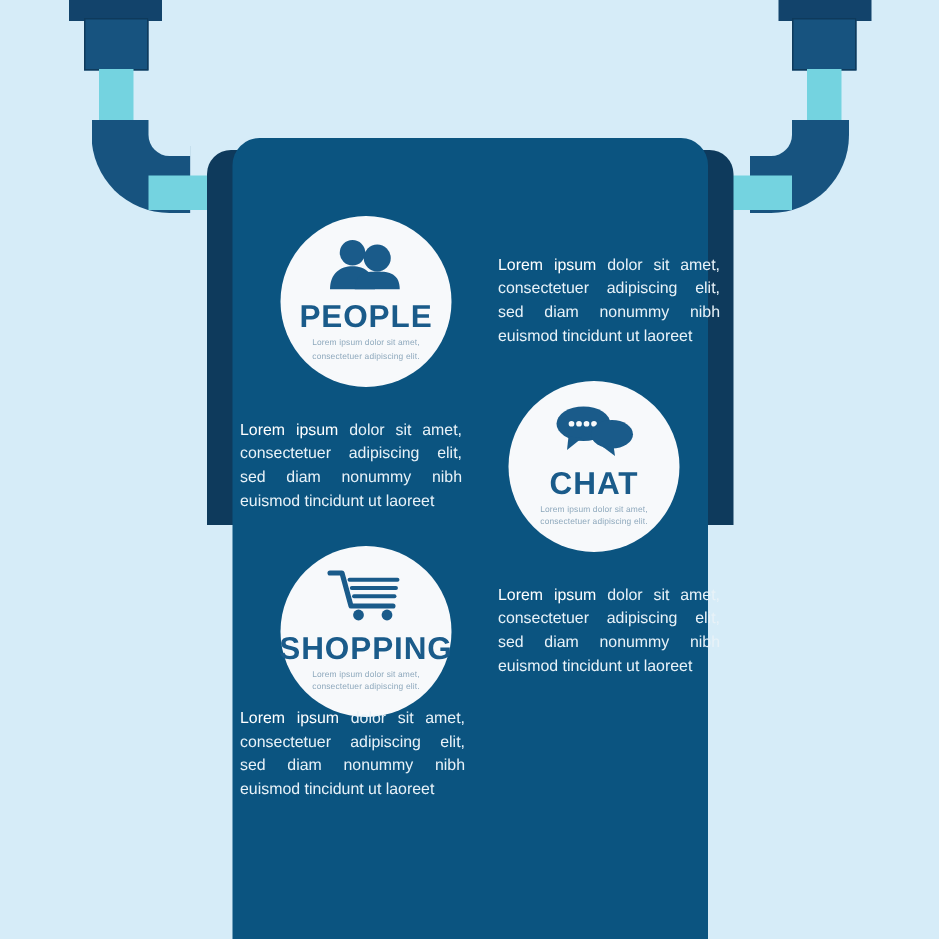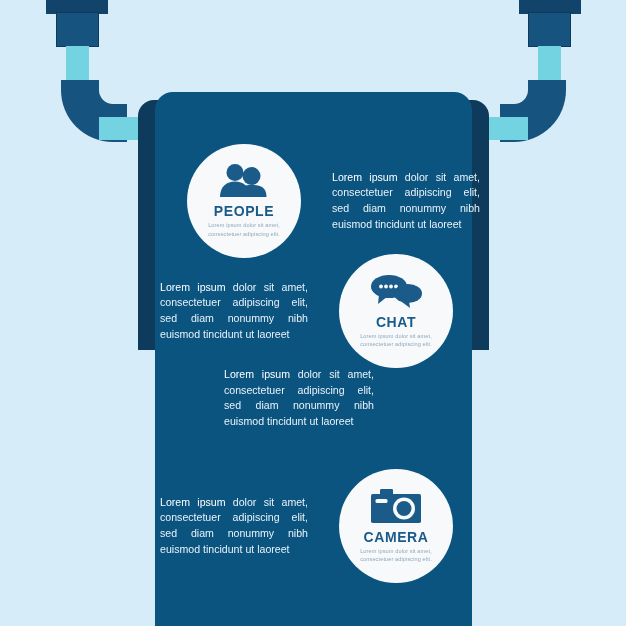--- a/index.html
+++ b/index.html
@@ -113,21 +113,21 @@
         #f7f9fb 0deg 3.2deg,
         rgba(247,249,251,0) 3.2deg 6.4deg);
     z-index: -1;
   }
 
   .badge-icon {
     display: block;
     margin-bottom: 1px;
   }
   .badge-title {
-    font-size: 14px;
+    font-size: 21px;
     font-weight: 600;
     letter-spacing: 0.6px;
     color: #1a5b8a;
     line-height: 1;
     margin-top: 2px;
   }
   .badge-sub {
     font-size: 5.6px;
     color: #8fa9bd;
     line-height: 1.45;
@@ -217,37 +217,38 @@
           <ellipse cx="39" cy="19.5" rx="14" ry="9.5" fill="#1a5b8a"></ellipse>
           <path d="M40 27 L41 34 L33 28 Z" fill="#1a5b8a"></path>
         </svg>
       </span>
       <span class="badge-title">CHAT</span>
       <span class="badge-sub">Lorem ipsum dolor sit amet, consectetuer adipiscing elit.</span>
     </div>
   </div>
 
   <div class="row" style="left:190px; top:367px; width:290px;">
+    <div class="badge">
+      <span class="badge-icon">
+        <svg width="52" height="34" viewBox="0 0 52 34" aria-hidden="true">
+          <path d="M2 2 L10 2 L16 24 L44 24" fill="none" stroke="#1a5b8a" stroke-width="3.4" stroke-linecap="round" stroke-linejoin="round"></path>
+          <line x1="15" y1="6.5" x2="47" y2="6.5" stroke="#1a5b8a" stroke-width="2.6" stroke-linecap="round"></line>
+          <line x1="16.5" y1="12" x2="46" y2="12" stroke="#1a5b8a" stroke-width="2.6" stroke-linecap="round"></line>
+          <line x1="18" y1="17.5" x2="45" y2="17.5" stroke="#1a5b8a" stroke-width="2.6" stroke-linecap="round"></line>
+          <circle cx="21" cy="30" r="3.6" fill="#1a5b8a"></circle>
+          <circle cx="40" cy="30" r="3.6" fill="#1a5b8a"></circle>
+        </svg>
+      </span>
+      <span class="badge-title">SHOPPING</span>
+      <span class="badge-sub">Lorem ipsum dolor sit amet, consectetuer adipiscing elit.</span>
+    </div>
     <div class="para gap-l">
       <b>Lorem ipsum</b><span> dolor sit amet, consectetuer adipiscing elit, sed diam nonummy nibh euismod tincidunt ut laoreet</span>
     </div>
   </div>
 
   <div class="row" style="left:160px; top:472px; width:290px;">
     <div class="para gap-r">
       <b>Lorem ipsum</b><span> dolor sit amet, consectetuer adipiscing elit, sed diam nonummy nibh euismod tincidunt ut laoreet</span>
     </div>
-    <div class="badge">
-      <span class="badge-icon">
-        <svg width="50" height="34" viewBox="0 0 50 34" aria-hidden="true">
-          <rect x="9" y="0" width="13" height="6" rx="1.2" fill="#1a5b8a"></rect>
-          <rect x="0" y="5" width="50" height="29" rx="1.8" fill="#1a5b8a"></rect>
-          <rect x="4.5" y="10" width="12" height="4" rx="1.6" fill="#f7f9fb"></rect>
-          <circle cx="33" cy="19.5" r="11" fill="#f7f9fb"></circle>
-          <circle cx="33" cy="19.5" r="7.5" fill="#1a5b8a"></circle>
-        </svg>
-      </span>
-      <span class="badge-title">CAMERA</span>
-      <span class="badge-sub">Lorem ipsum dolor sit amet, consectetuer adipiscing elit.</span>
-    </div>
   </div>
 
 </div>
 
 </body></html>

